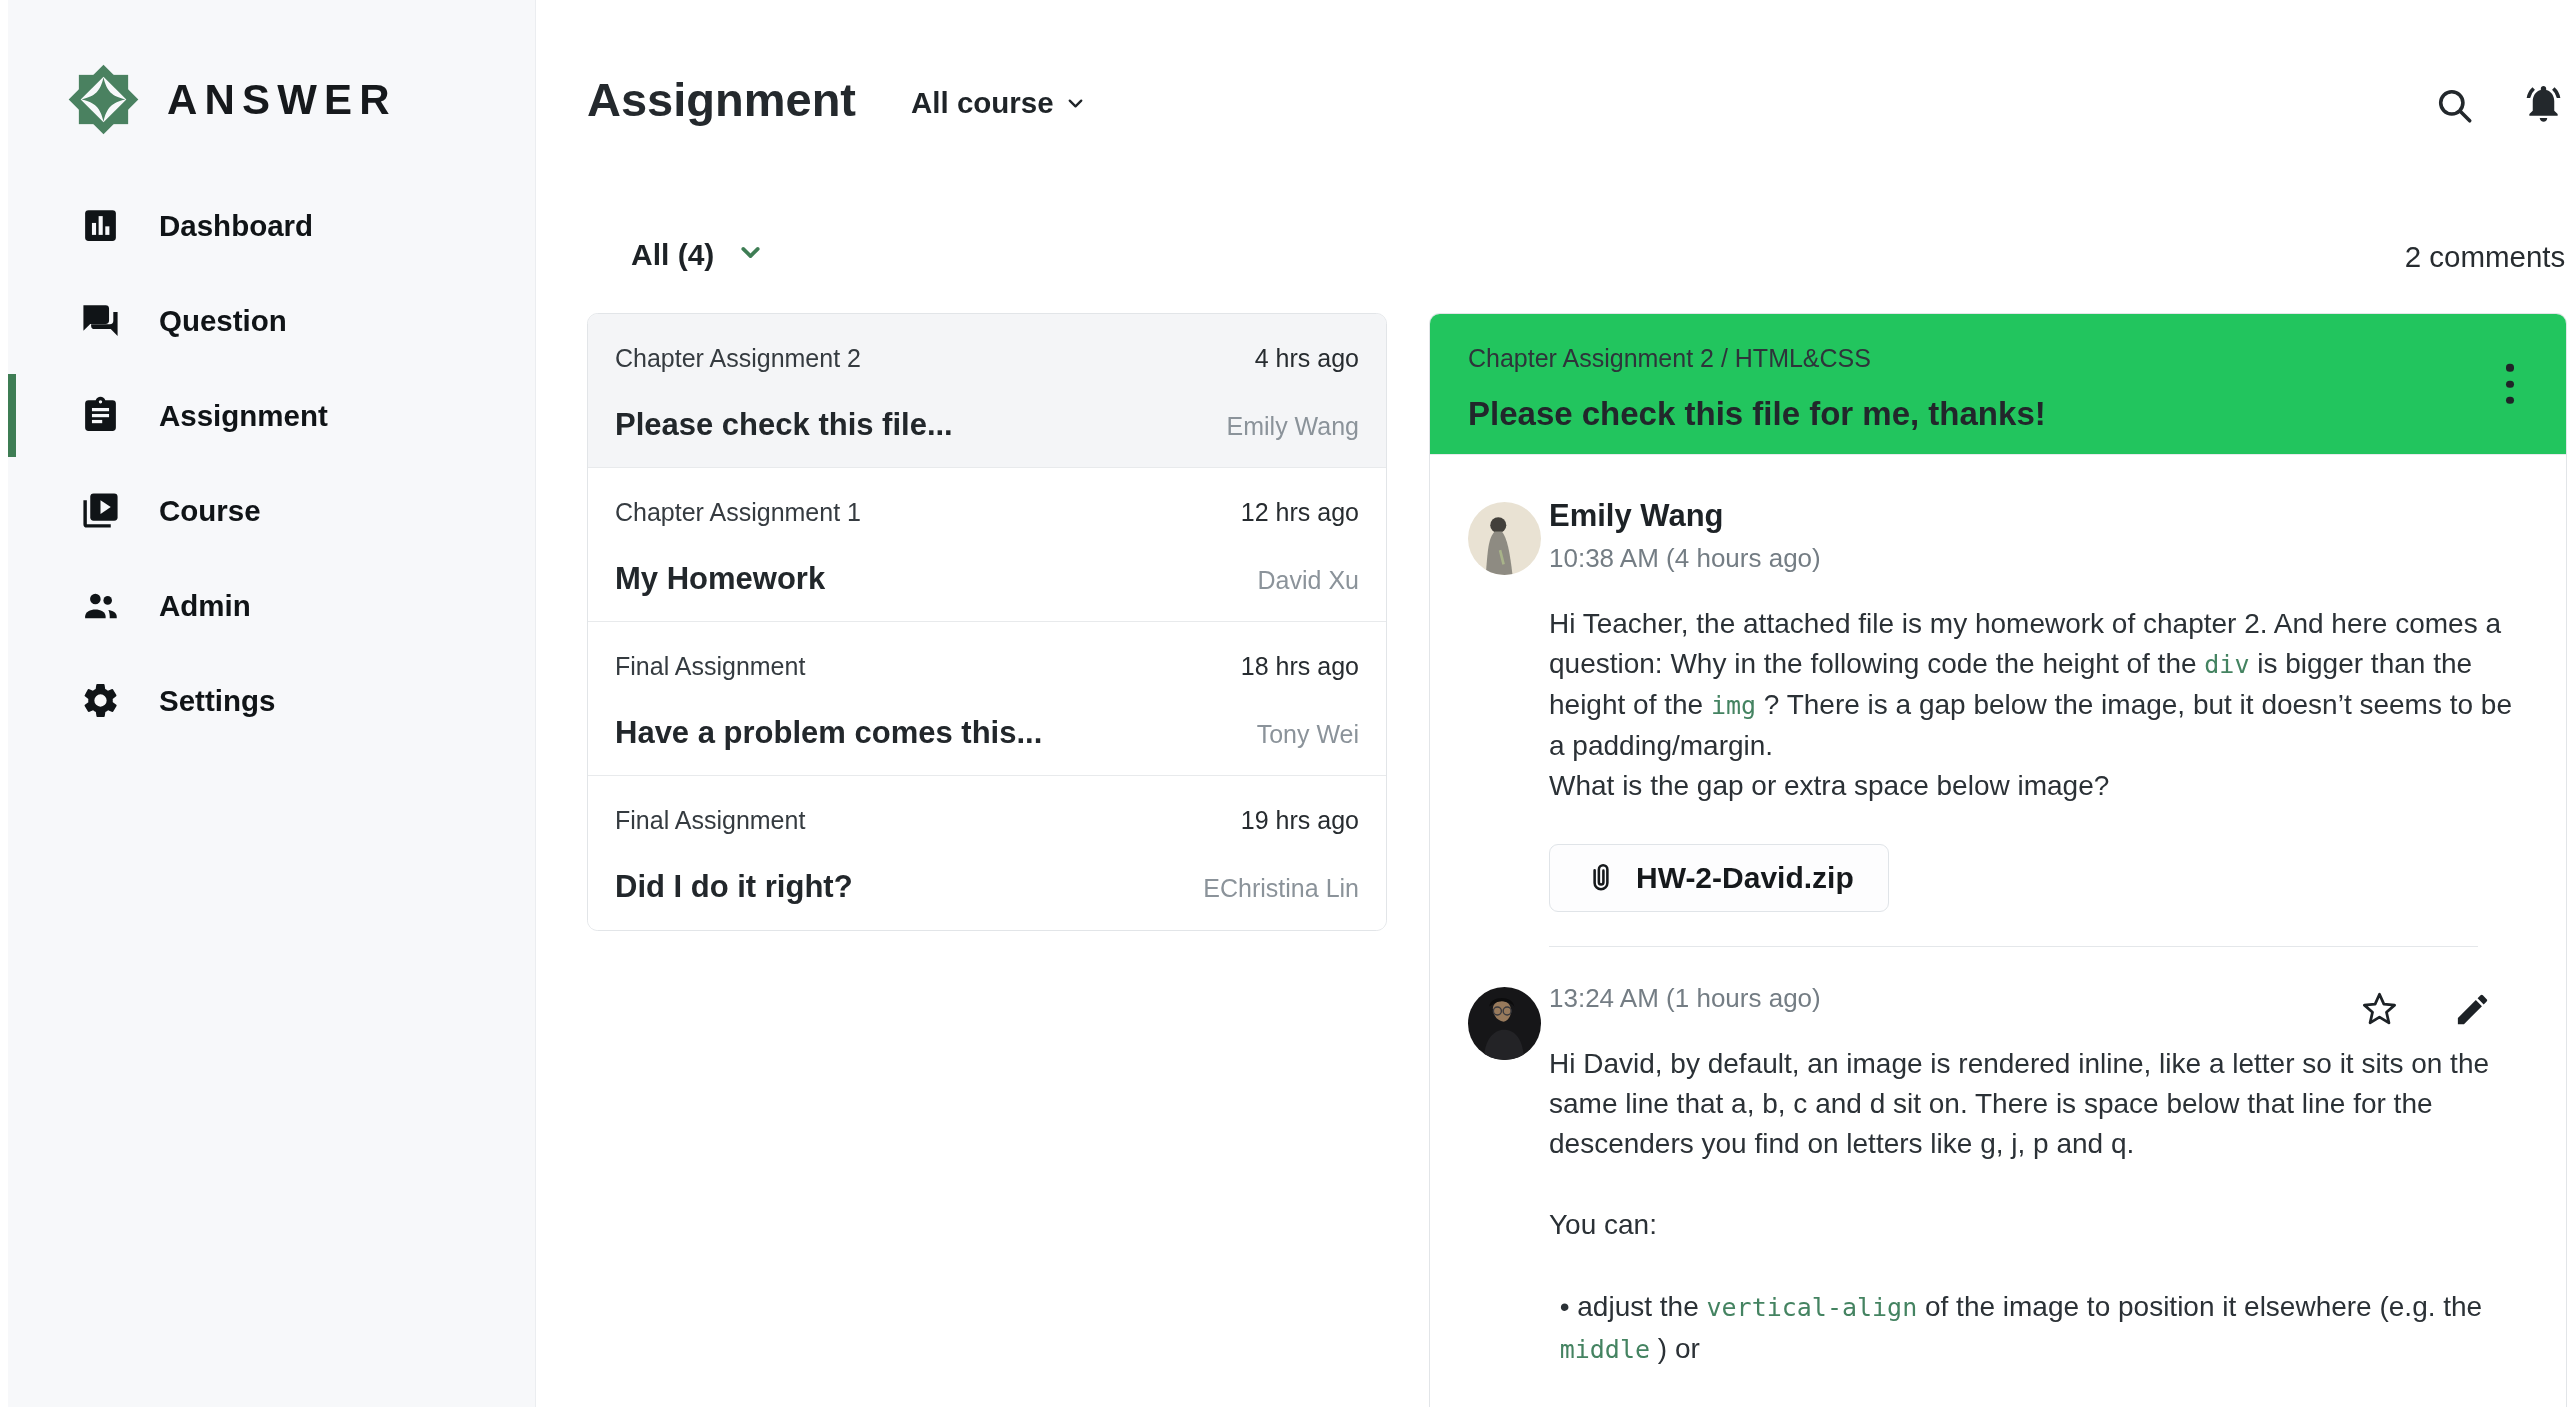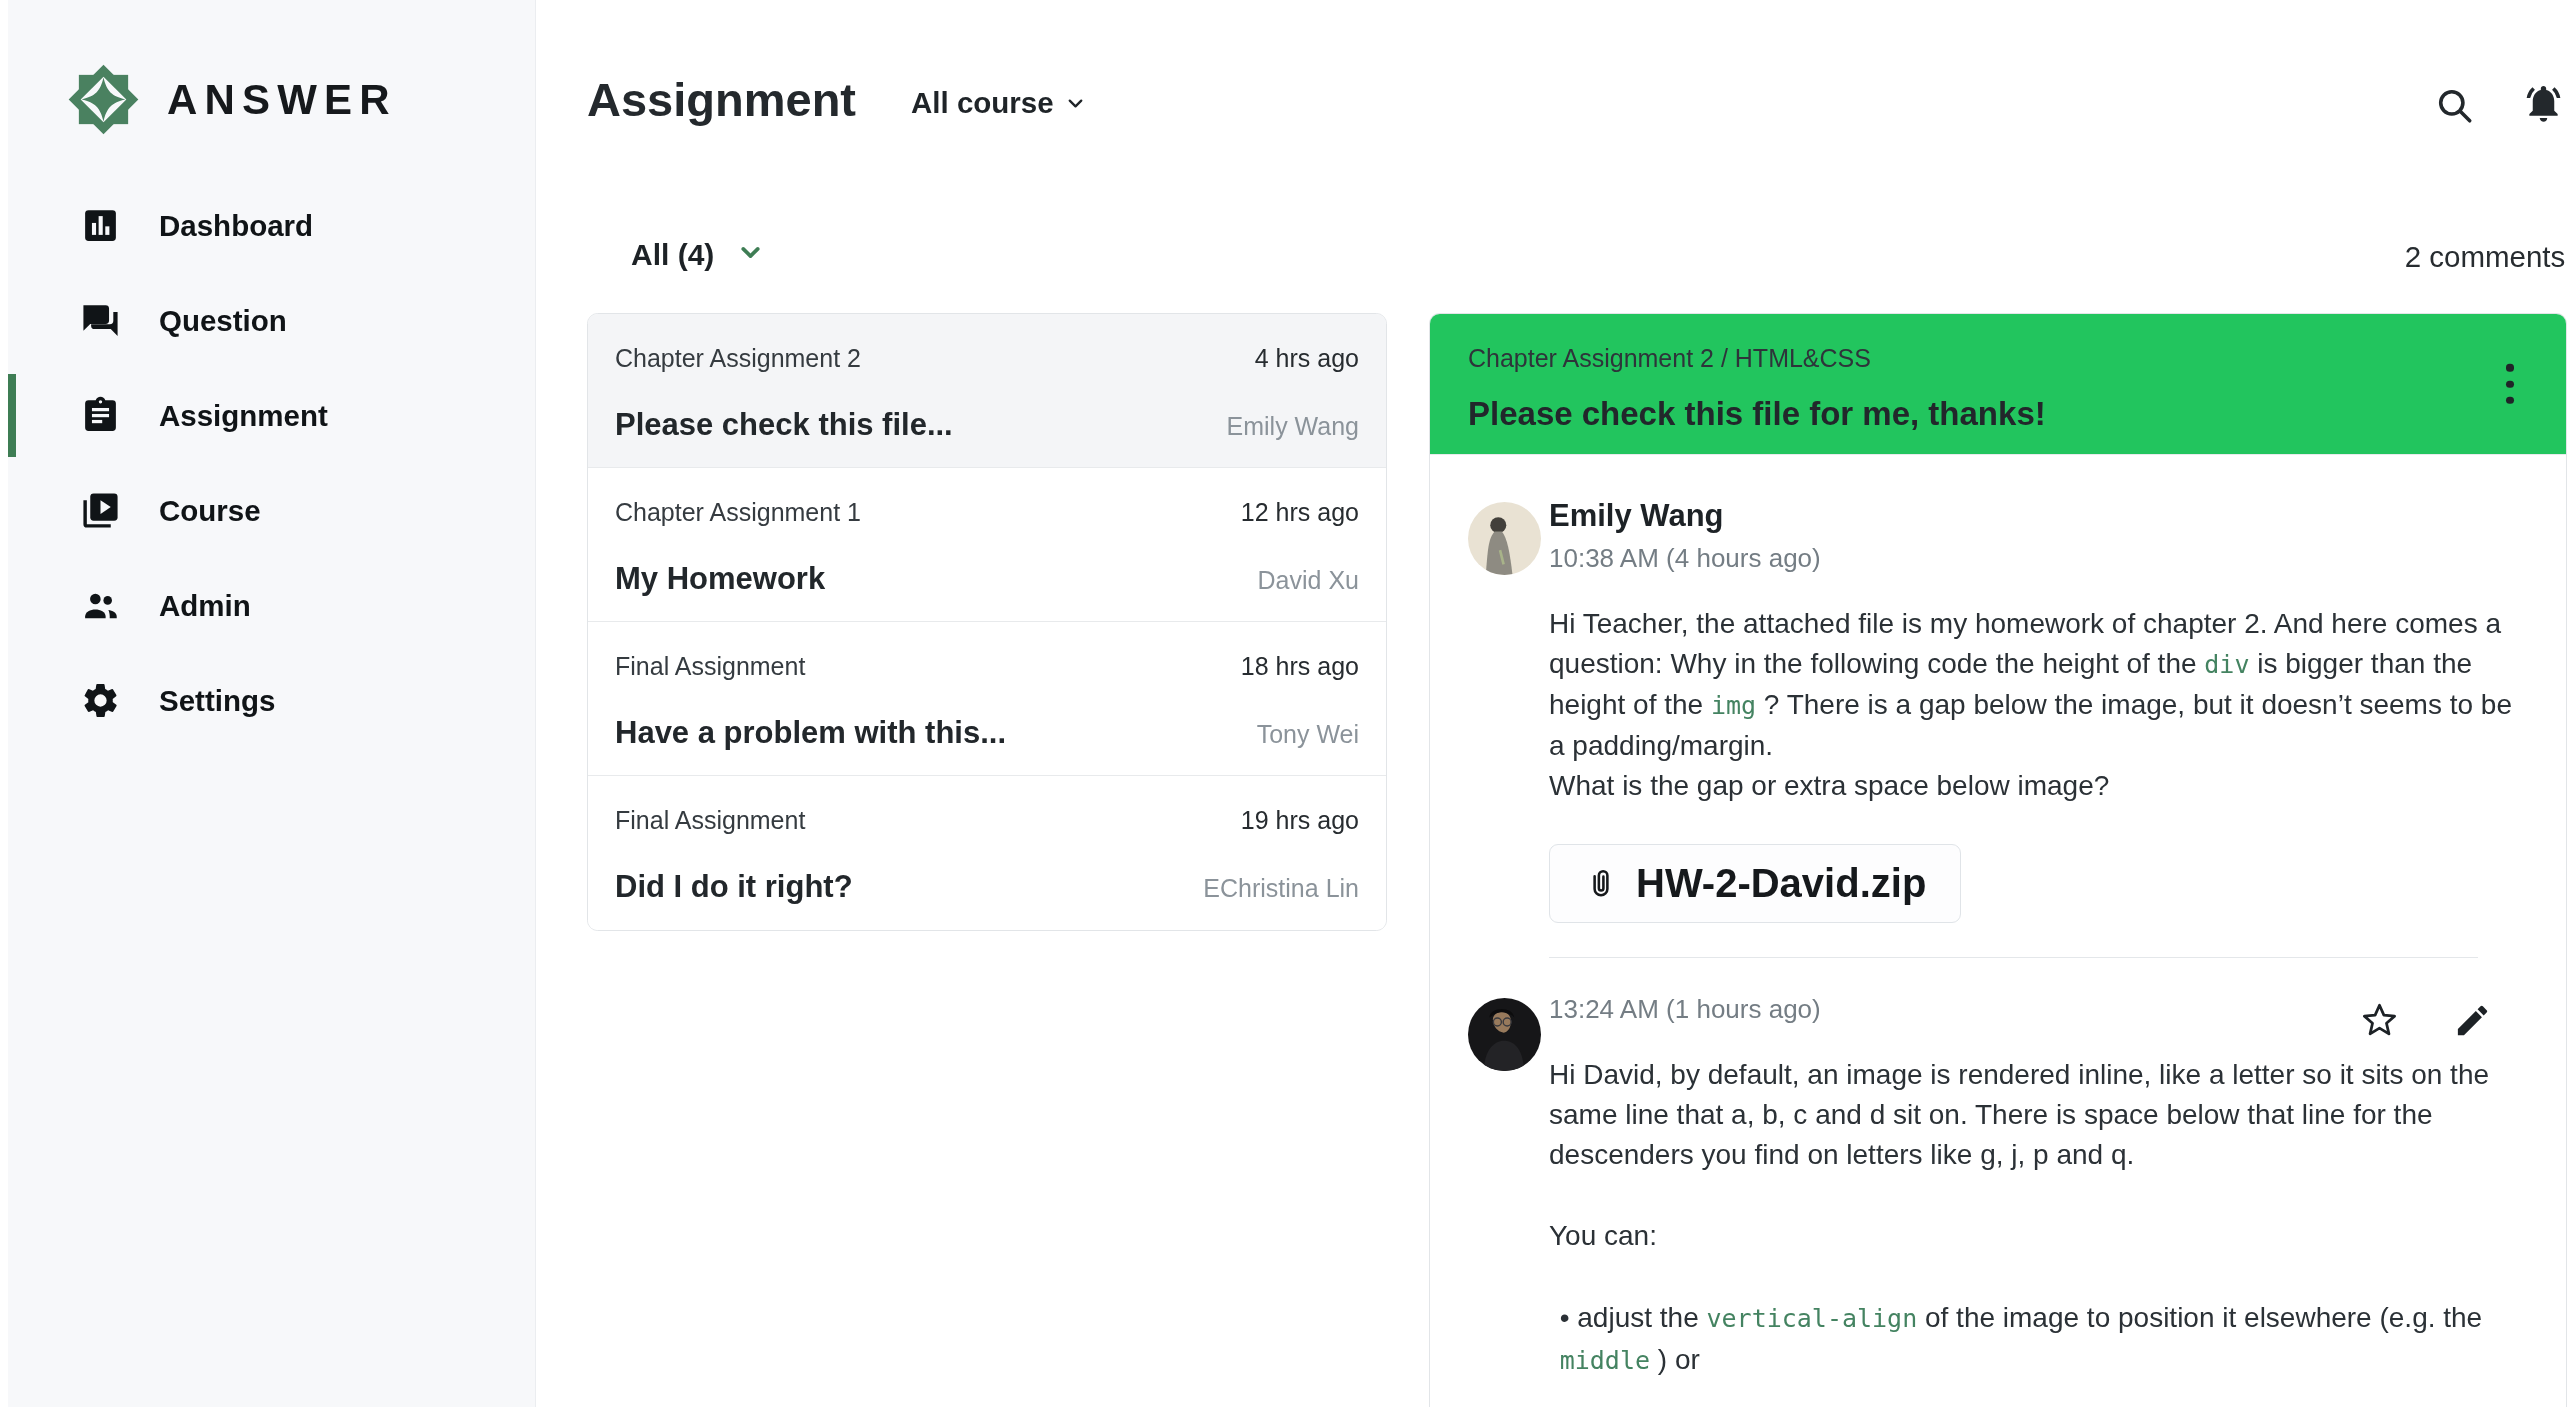--- a/index.html
+++ b/index.html
@@ -64,21 +64,21 @@
   .avatar { position:absolute; left:0; top:3.6px; width:73px; height:73px; border-radius:50%; overflow:hidden; }
   .comment-content { margin-left:81px; }
   .c-name { font-size:31px; font-weight:800; color:#1d2226; }
   .c-time { margin-top:9px; font-size:26px; color:#747d84; }
   .c-body { margin-top:30px; width:977px; font-size:28px; line-height:40px; color:#2b3136; }
   code { font-family:"DejaVu Sans Mono", monospace; font-size:25px; color:#448361; }
   .attach-chip { margin-top:38px; display:inline-flex; align-items:center; gap:18px;
                  padding:16px 34px; border:1.8px solid #e0e4e8; border-radius:9px;
                  background:#fdfdfe; cursor:pointer; }
   .attach-chip .clip { width:34px; height:34px; color:#16191c; }
-  .attach-name { font-size:40px; font-weight:700; color:#16191c; }
+  .attach-name { font-size:30px; font-weight:700; color:#16191c; }
 
   .comment-divider { border:none; border-top:1.8px solid #e4e7ea; margin:34px 50px 0 81px; }
   .comment + .comment, .comment-divider + .comment { margin-top:36px; }
 
   .comment-actions { position:absolute; right:36px; top:7.2px; display:flex; gap:54px; align-items:center; }
   .act-ic { width:39px; height:39px; color:#1d2226; cursor:pointer; }
 
   .c-para + .c-para { margin-top:41px; }
   .bullets { margin-top:41px; width:935px; padding-left:10.7px; }
   .bullet { font-size:28px; line-height:41px; color:#2b3136; }
@@ -201,21 +201,21 @@
       <span class="row-title">My Homework</span>
       <span class="row-author">David Xu</span>
     </div>
   </div>
   <div class="list-row">
     <div class="row-top">
       <span>Final Assignment</span>
       <span class="row-time">18 hrs ago</span>
     </div>
     <div class="row-bottom">
-      <span class="row-title">Have a problem with this...</span>
+      <span class="row-title">Have a problem comes this...</span>
       <span class="row-author">Tony Wei</span>
     </div>
   </div>
   <div class="list-row">
     <div class="row-top">
       <span>Final Assignment</span>
       <span class="row-time">19 hrs ago</span>
     </div>
     <div class="row-bottom">
       <span class="row-title">Did I do it right?</span>

